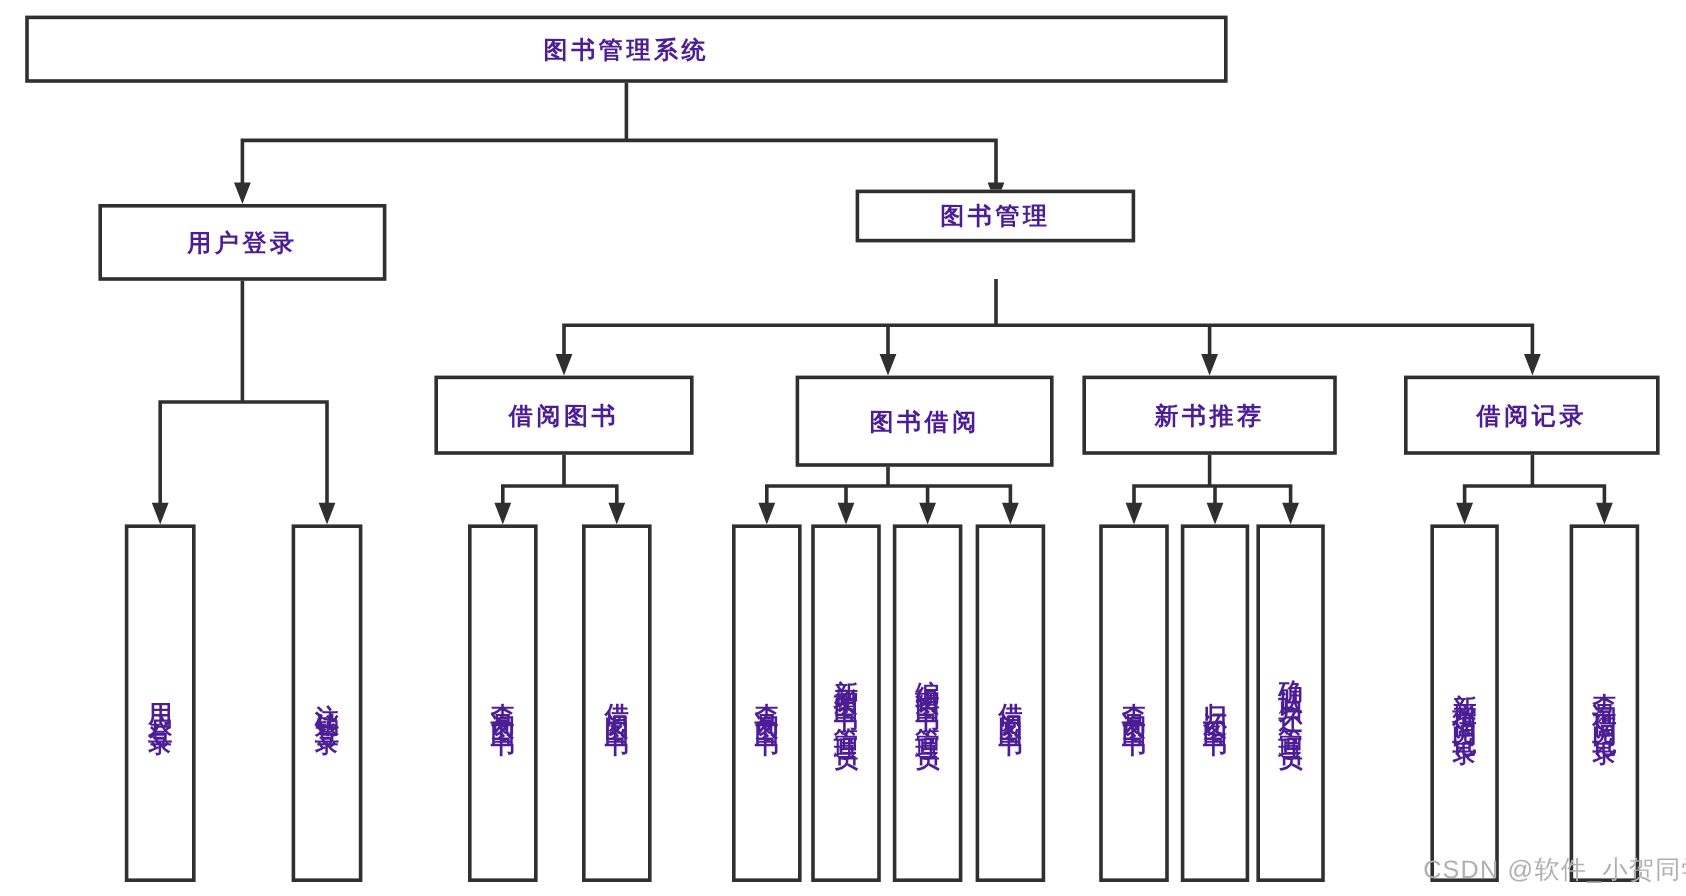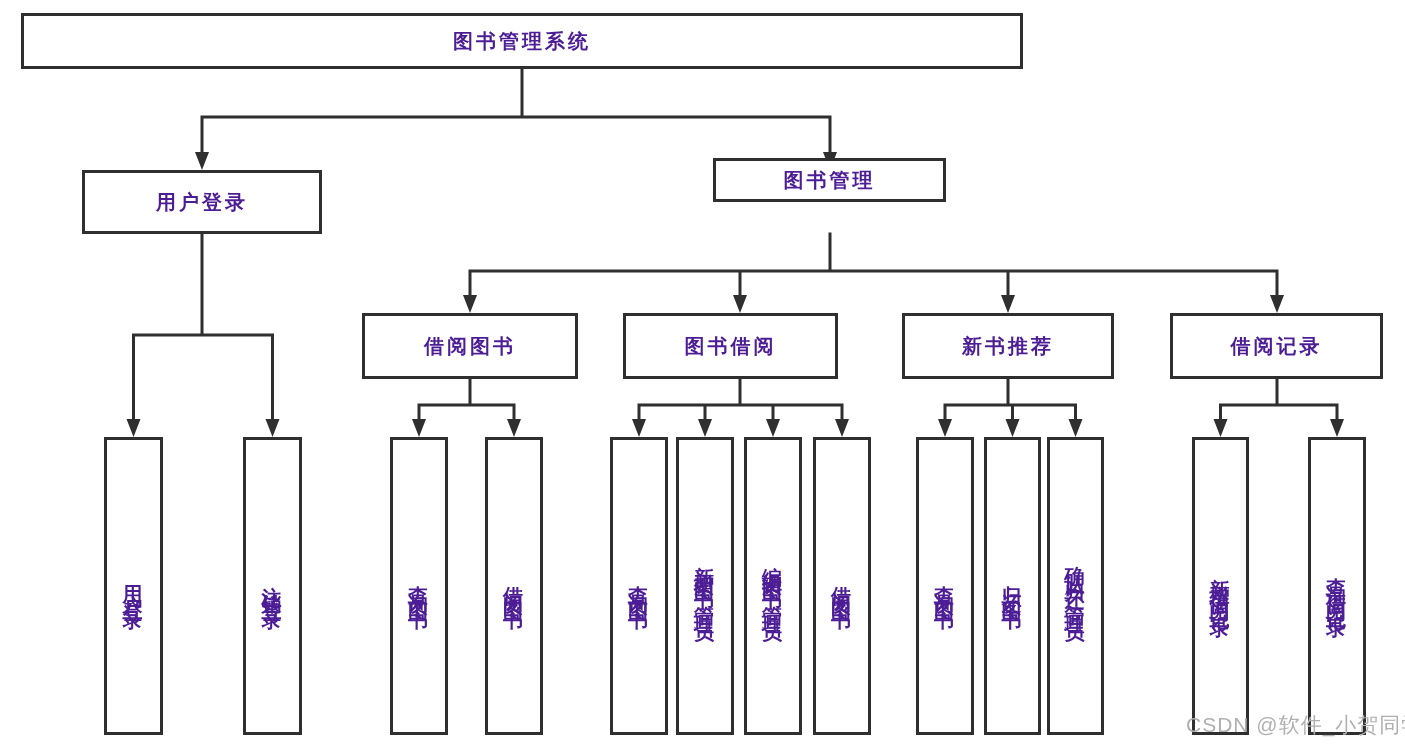--- a/index.html
+++ b/index.html
@@ -45,21 +45,21 @@
   <div class="box h" style="left:82px;top:170px;width:240px;height:64px">
     <span class="lbl">用户登录</span>
   </div>
   <div class="box h" style="left:713px;top:158px;width:233px;height:44px">
     <span class="lbl">图书管理</span>
   </div>
 
   <div class="box h" style="left:362px;top:313px;width:216px;height:66px">
     <span class="lbl">借阅图书</span>
   </div>
-  <div class="box h" style="left:623px;top:313px;width:215px;height:66px">
+  <div class="box h" style="left:663px;top:313px;width:215px;height:76px">
     <span class="lbl">图书借阅</span>
   </div>
   <div class="box h" style="left:902px;top:313px;width:212px;height:66px">
     <span class="lbl">新书推荐</span>
   </div>
   <div class="box h" style="left:1170px;top:313px;width:213px;height:66px">
     <span class="lbl">借阅记录</span>
   </div>
 
   <div class="box v" style="left:104px;top:437px;width:59px;height:298px">

